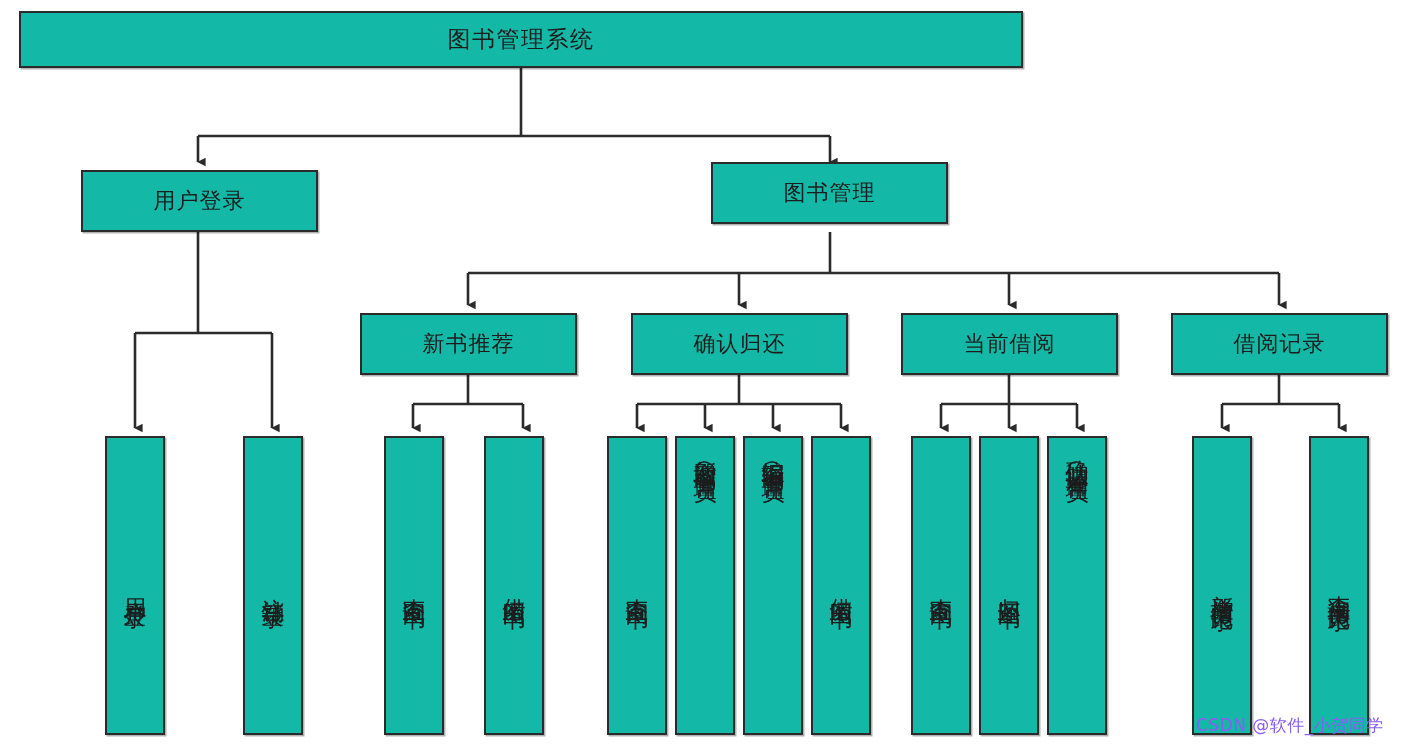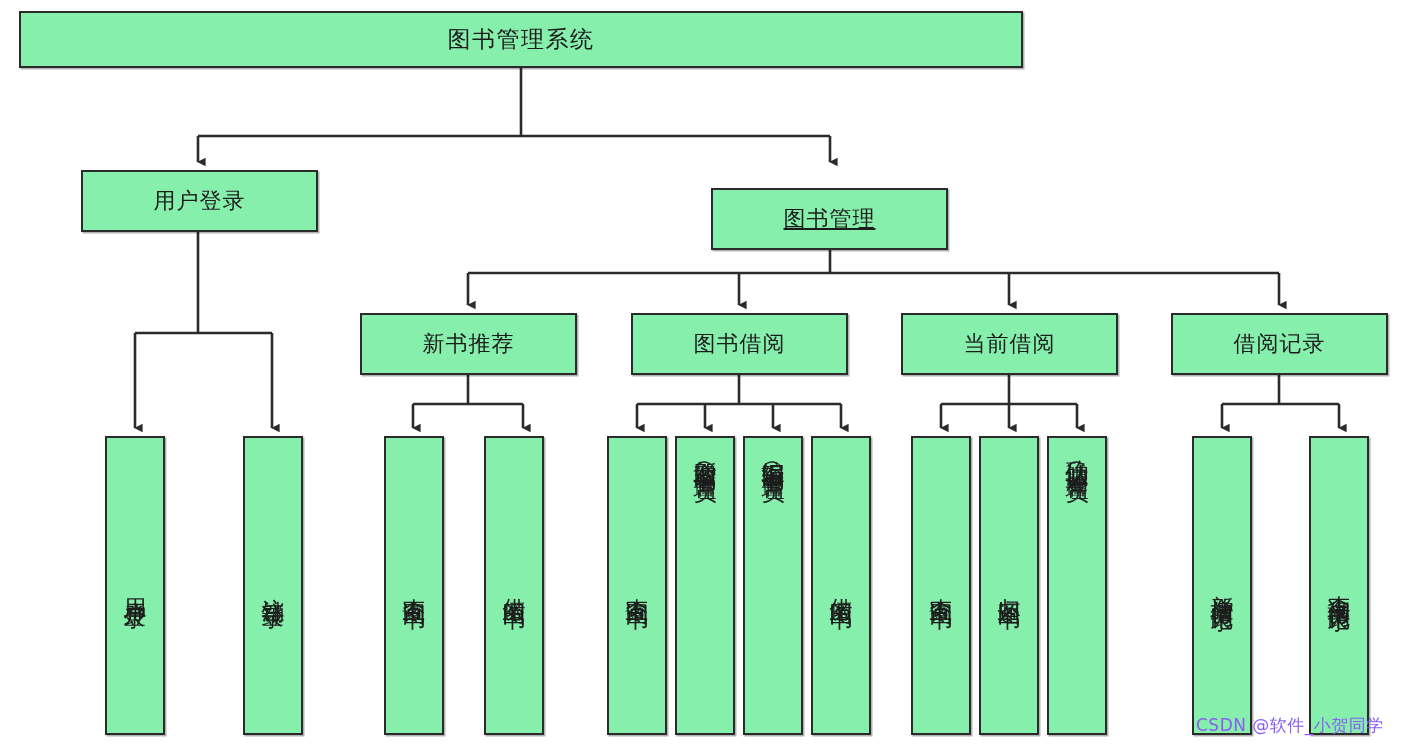--- a/index.html
+++ b/index.html
@@ -22,21 +22,21 @@
     position: absolute;
     left: 0;
     top: 0;
     width: 1405px;
     height: 747px;
     pointer-events: none;
   }
   .node {
     position: absolute;
     box-sizing: border-box;
-    background: #86efac;
+    background: #14b8a6;
     border: 2px solid #2b2b2b;
     box-shadow: 1.5px 1.5px 0 rgba(0,0,0,0.30);
     display: flex;
     align-items: center;
     justify-content: center;
     color: #1c1c1c;
     z-index: 2;
   }
   .node .label {
     display: block;
@@ -144,30 +144,30 @@
   </svg>
 
   <div class="node horiz root" style="left:19px; top:11px; width:1004px; height:57px;">
     <span class="label">图书管理系统</span>
   </div>
 
   <div class="node horiz" style="left:81px; top:170px; width:237px; height:62px;">
     <span class="label">用户登录</span>
   </div>
 
-  <div class="node horiz" style="left:711px; top:188px; width:237px; height:62px;text-decoration:underline;">
+  <div class="node horiz" style="left:711px; top:162px; width:237px; height:62px;">
     <span class="label">图书管理</span>
   </div>
 
   <div class="node horiz" style="left:360px; top:313px; width:217px; height:62px;">
     <span class="label">新书推荐</span>
   </div>
 
   <div class="node horiz" style="left:631px; top:313px; width:217px; height:62px;">
-    <span class="label">图书借阅</span>
+    <span class="label">确认归还</span>
   </div>
 
   <div class="node horiz" style="left:1171px; top:313px; width:217px; height:62px;">
     <span class="label">借阅记录</span>
   </div>
 
   <div class="node horiz" style="left:901px; top:313px; width:217px; height:62px;">
     <span class="label">当前借阅</span>
   </div>
 

